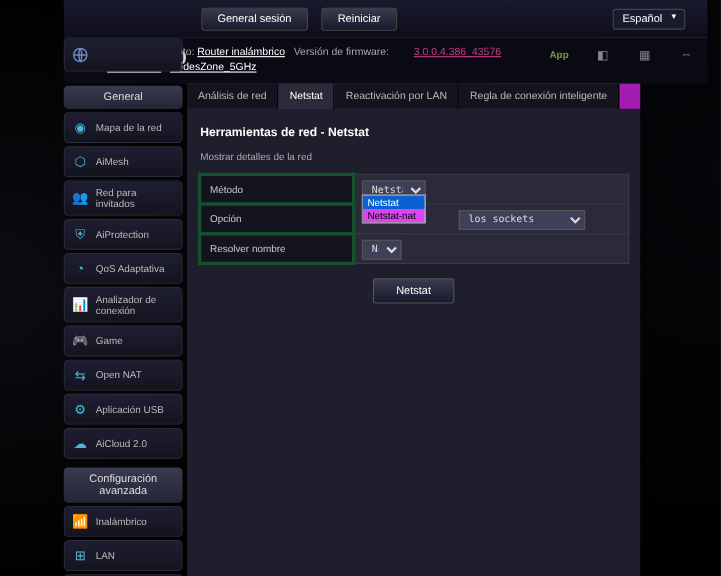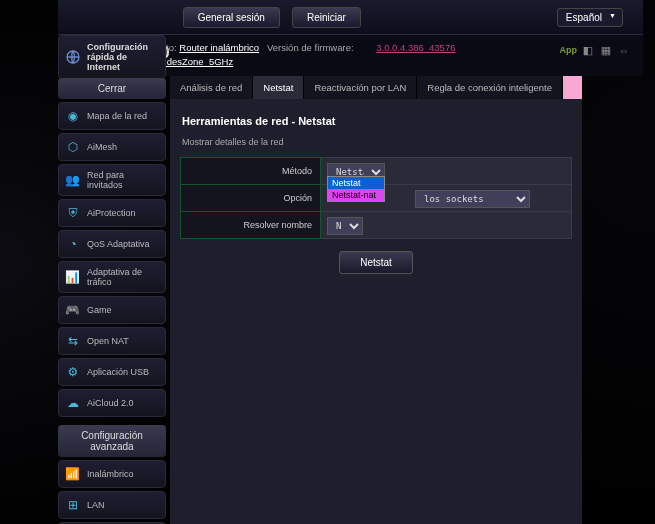--- a/index.html
+++ b/index.html
@@ -37,21 +37,21 @@
 
 
 .info-bar {
   background: #0a0a15; padding: 6px 12px; font-size: 9.5px; color: #ccc;
   display: flex; justify-content: space-between; align-items: flex-start;
 }
 .info-left { line-height: 1.5; }
 .info-label { color: #aaa; }
 .info-link { color: #fff; text-decoration: underline; cursor: pointer; }
 .fw-link { color: #c04080; text-decoration: underline; cursor: pointer; margin-left: 20px; }
-.info-icons { display: flex; gap: 4px; align-items: center; padding-top: 2px; }
+.info-icons { display: flex; gap: 24px; align-items: center; padding-top: 2px; }
 .app-label { color: #7a9b3a; font-size: 9px; font-weight: bold; }
 .mini-icon { width: 14px; height: 14px; display: inline-flex; align-items: center; justify-content: center; color: #888; font-size: 11px; }
 
 
 .sidebar { position: absolute; left: 58px; top: 78px; width: 108px; z-index: 2; }
 .side-section-title {
   background: linear-gradient(to bottom, #3a3a50, #252538);
   color: #ddd; font-size: 10px; text-align: center; padding: 5px;
   border-radius: 4px; margin-bottom: 3px;
 }
@@ -71,35 +71,35 @@
 .quick-setup {
   position: absolute; left: 58px; top: 35px; width: 108px;
   background: linear-gradient(to bottom, #1e1e32, #14141f);
   border: 1px solid #2a2a3a; border-radius: 4px;
   padding: 6px; display: flex; align-items: center; gap: 6px;
   color: #ddd; font-size: 9px; font-weight: bold; cursor: pointer; z-index: 2;
 }
 
 
 .main { margin-left: 112px; margin-top: 0; width: 412px; }
-.tabs { display: flex; background: #f9a8d4; align-items: center; }
+.tabs { display: flex; background: #a21caf; align-items: center; }
 .tab {
   padding: 6px 10px; font-size: 9.5px; color: #bbb; cursor: pointer;
   background: #14141f; border-right: 1px solid #000;
 }
 .tab.active { background: #2a2a38; color: #fff; }
 
 .panel { background: #1e1e2c; min-height: 435px; padding: 10px; }
 .panel-title { color: #fff; font-size: 11px; font-weight: bold; padding: 6px 0 10px 2px; }
 .panel-sub { color: #aaa; font-size: 9px; padding: 0 0 10px 2px; }
 
 .form-table { width: 100%; border-collapse: collapse; border: 1px solid #3a3a48; }
 .form-table th {
   background: #14141f; color: #ccc; font-size: 9px; font-weight: normal;
-  text-align: right; padding: 5px 8px; border: 1px solid #14532d; width: 140px;
+  text-align: left; padding: 5px 8px; border: 3px solid #14532d; width: 140px;
 }
 .form-table td {
   background: #2a2a38; padding: 3px 6px; border: 1px solid #3a3a48;
 }
 .sel {
   background: #3f3f5a; color: #ddd; border: 1px solid #555;
   font-size: 9px; padding: 2px 4px; font-family: monospace;
 }
 .sel.wide { width: 115px; }
 .dropdown-open {
@@ -121,21 +121,20 @@
 
 <div class="bg-decoration"></div>
 
 <div class="quick-setup">
   <span class="side-icon">
     <svg width="18" height="18" viewBox="0 0 24 24" fill="none" stroke="#6a8ac8" stroke-width="2">
         <circle cx="12" cy="12" r="9"></circle>
         <path d="M3 12h18M12 3c2.5 3 2.5 15 0 18M12 3c-2.5 3-2.5 15 0 18"></path>
       </svg>
   </span>
-  <span><span>Configuración</span><br><span>rápida de Internet</span></span>
 </div>
 
 <div class="container">
 
   <div class="header">
     <div class="logo-area">
       <span class="asus-logo">/SUS</span>
       <span class="model">GS-AX5400</span>
     </div>
     <button class="header-btn">General sesión</button>
@@ -210,21 +209,21 @@
         </table>
 
       <div class="action-row">
         <button class="action-btn">Netstat</button>
       </div>
     </div>
   </div>
 </div>
 
 <div class="sidebar">
-  <div class="side-section-title">Cerrar</div>
+  <div class="side-section-title">General</div>
 
   <div class="side-item">
     <span class="side-icon cyan">◉</span>
     <span>Mapa de la red</span>
   </div>
   <div class="side-item">
     <span class="side-icon cyan">⬡</span>
     <span>AiMesh</span>
   </div>
   <div class="side-item">
@@ -234,21 +233,21 @@
   <div class="side-item">
     <span class="side-icon cyan">⛨</span>
     <span>AiProtection</span>
   </div>
   <div class="side-item">
     <span class="side-icon cyan">◔</span>
     <span>QoS Adaptativa</span>
   </div>
   <div class="side-item tall">
     <span class="side-icon cyan">📊</span>
-    <span>Adaptativa de tráfico</span>
+    <span>Analizador de conexión</span>
   </div>
   <div class="side-item">
     <span class="side-icon" style="color:#d04080;">🎮</span>
     <span>Game</span>
   </div>
   <div class="side-item">
     <span class="side-icon cyan">⇆</span>
     <span>Open NAT</span>
   </div>
   <div class="side-item">

